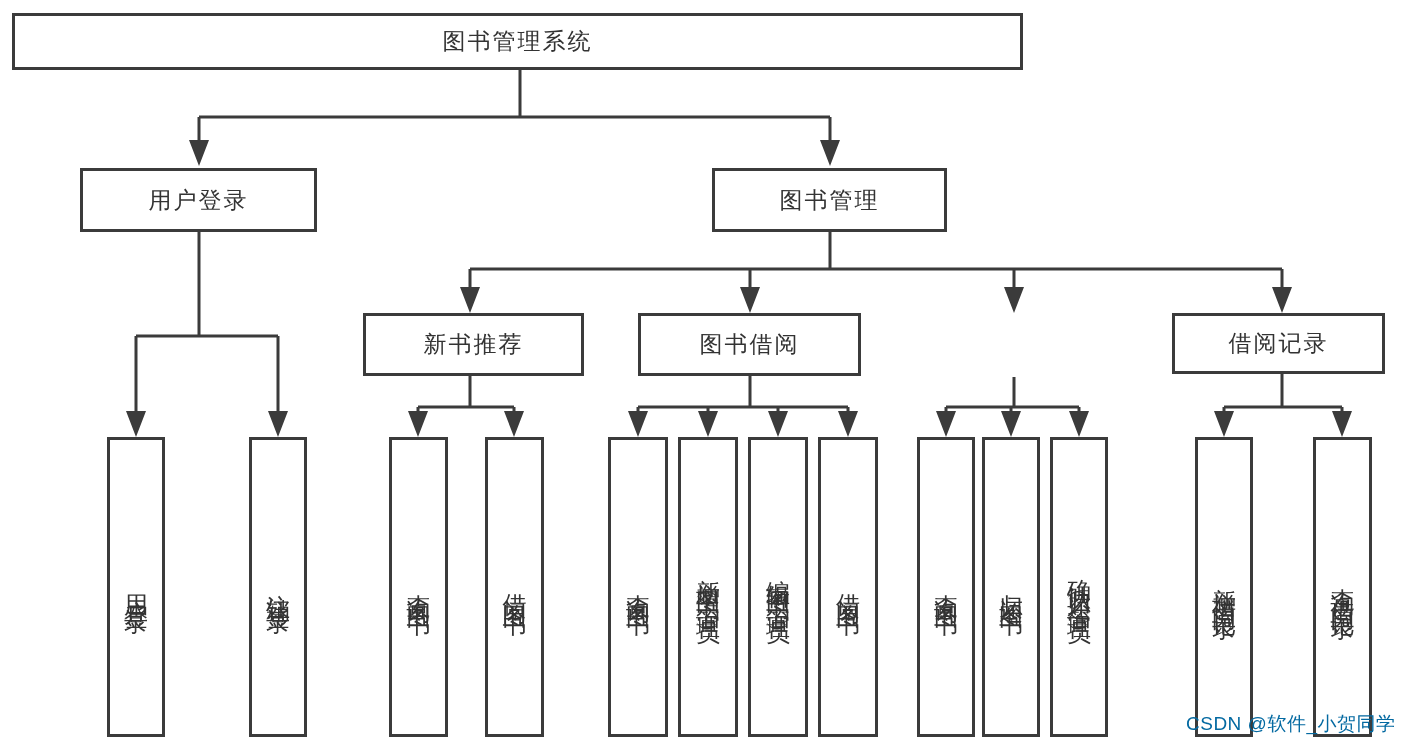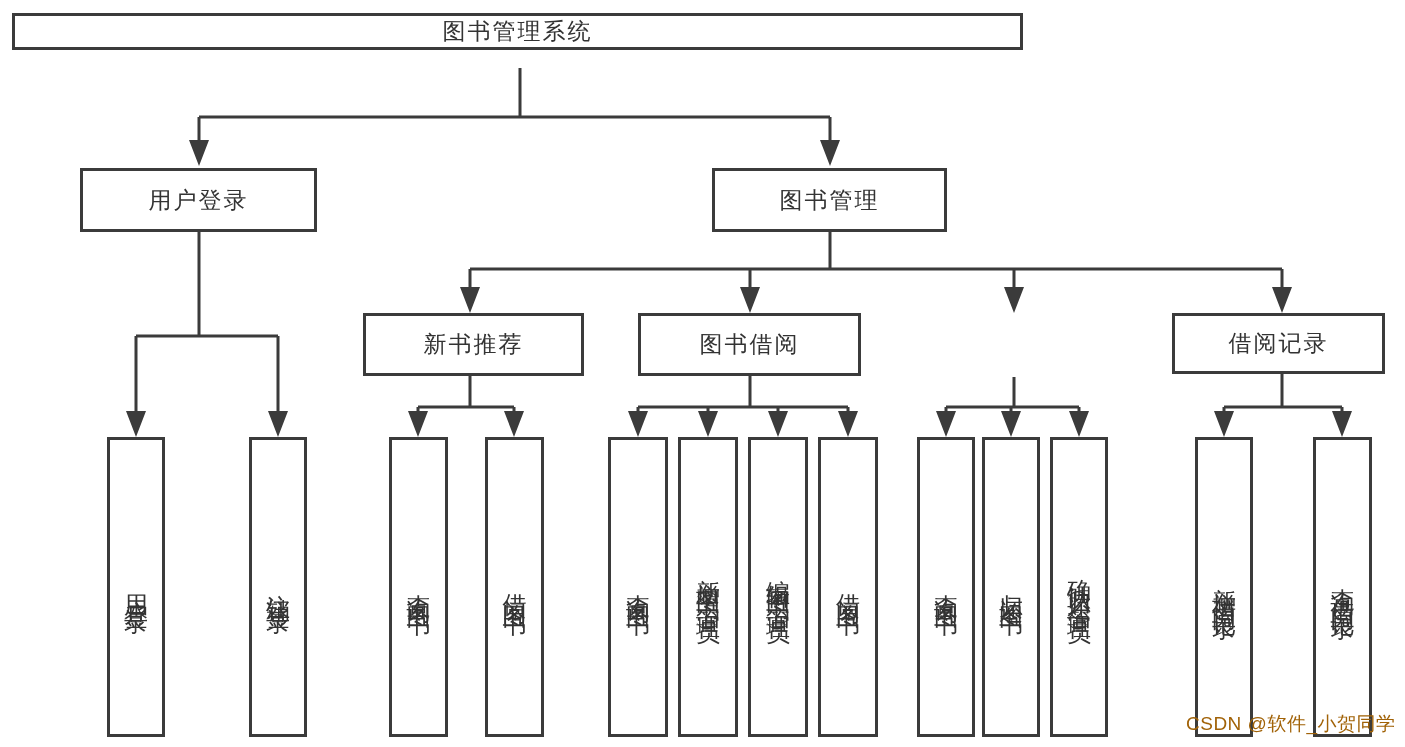--- a/index.html
+++ b/index.html
@@ -25,21 +25,21 @@
     writing-mode:vertical-rl;
     text-orientation:mixed;
     font-size:24px;
     letter-spacing:6px;
     line-height:1;
   }
   .watermark {
     position:absolute;
     left:1186px; top:711px;
     font-size:19px;
-    color:#a16207;
+    color:#0369a1;
     letter-spacing:0.5px;
     white-space:nowrap;
     z-index:5;
   }
 </style>
 </head>
 <body>
 
 <div class="stage">
 
@@ -67,21 +67,21 @@
       M698 411 L718 411 L708 437 Z
       M768 411 L788 411 L778 437 Z
       M838 411 L858 411 L848 437 Z
       M936 411 L956 411 L946 437 Z
       M1001 411 L1021 411 L1011 437 Z
       M1069 411 L1089 411 L1079 437 Z
       M1214 411 L1234 411 L1224 437 Z
       M1332 411 L1352 411 L1342 437 Z"></path>
   </svg>
 
-  <div class="box h" style="left:12px;top:13px;width:1011px;height:37px">图书管理系统</div>
+  <div class="box h" style="left:12px;top:13px;width:1011px;height:57px">图书管理系统</div>
 
   <div class="box h" style="left:80px;top:168px;width:237px;height:64px">用户登录</div>
   <div class="box h" style="left:712px;top:168px;width:235px;height:64px">图书管理</div>
 
   <div class="box h" style="left:363px;top:313px;width:221px;height:63px">新书推荐</div>
   <div class="box h" style="left:638px;top:313px;width:223px;height:63px">图书借阅</div>
   <div class="box h" style="left:1172px;top:313px;width:213px;height:61px">借阅记录</div>
 
   <div class="box v" style="left:107px;top:437px;width:58px;height:300px">用户登录</div>
   <div class="box v" style="left:249px;top:437px;width:58px;height:300px">注销登录</div>

